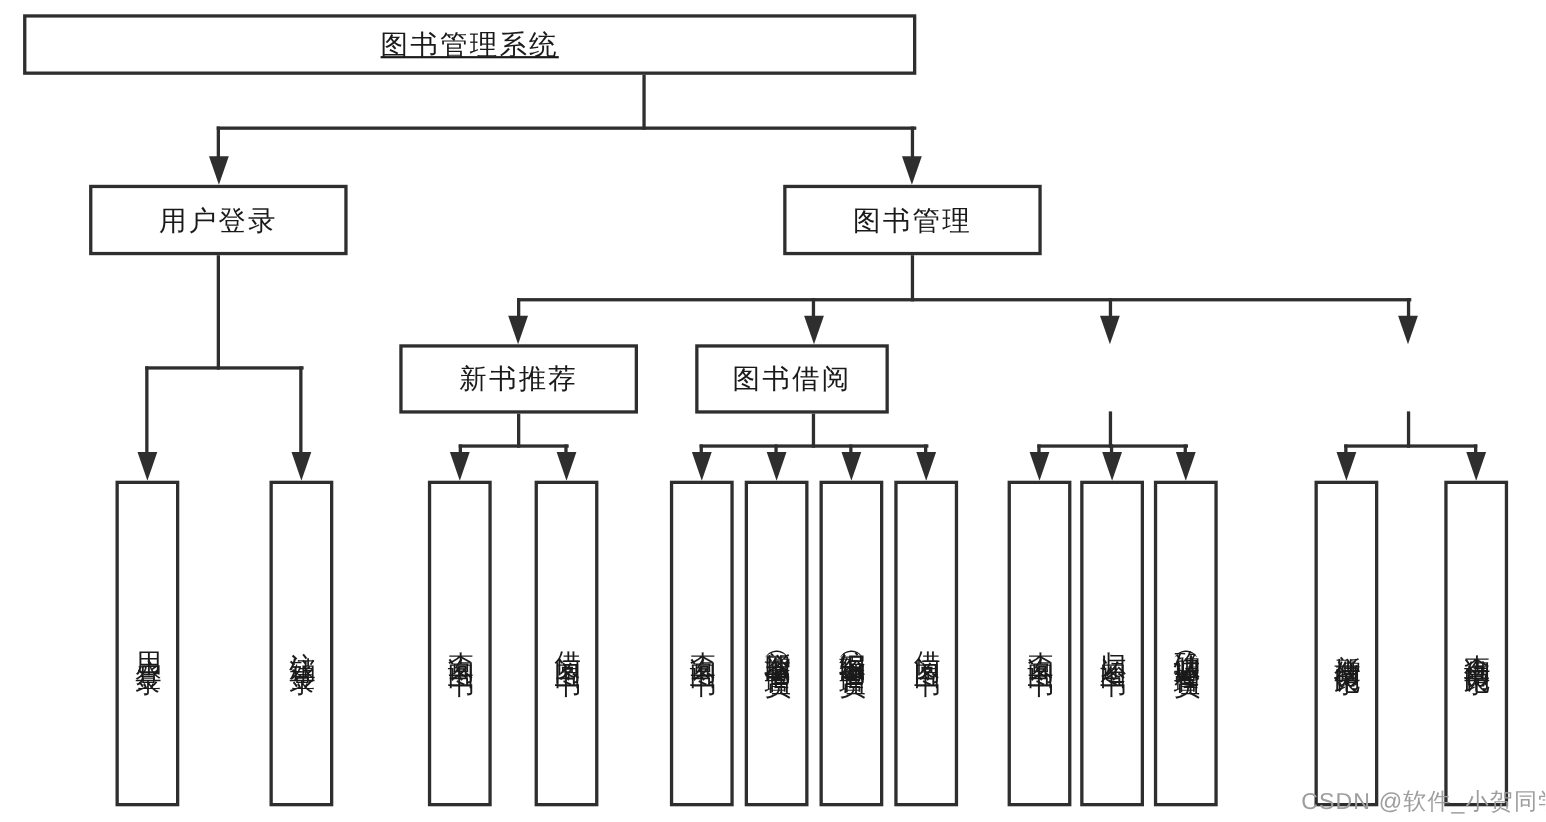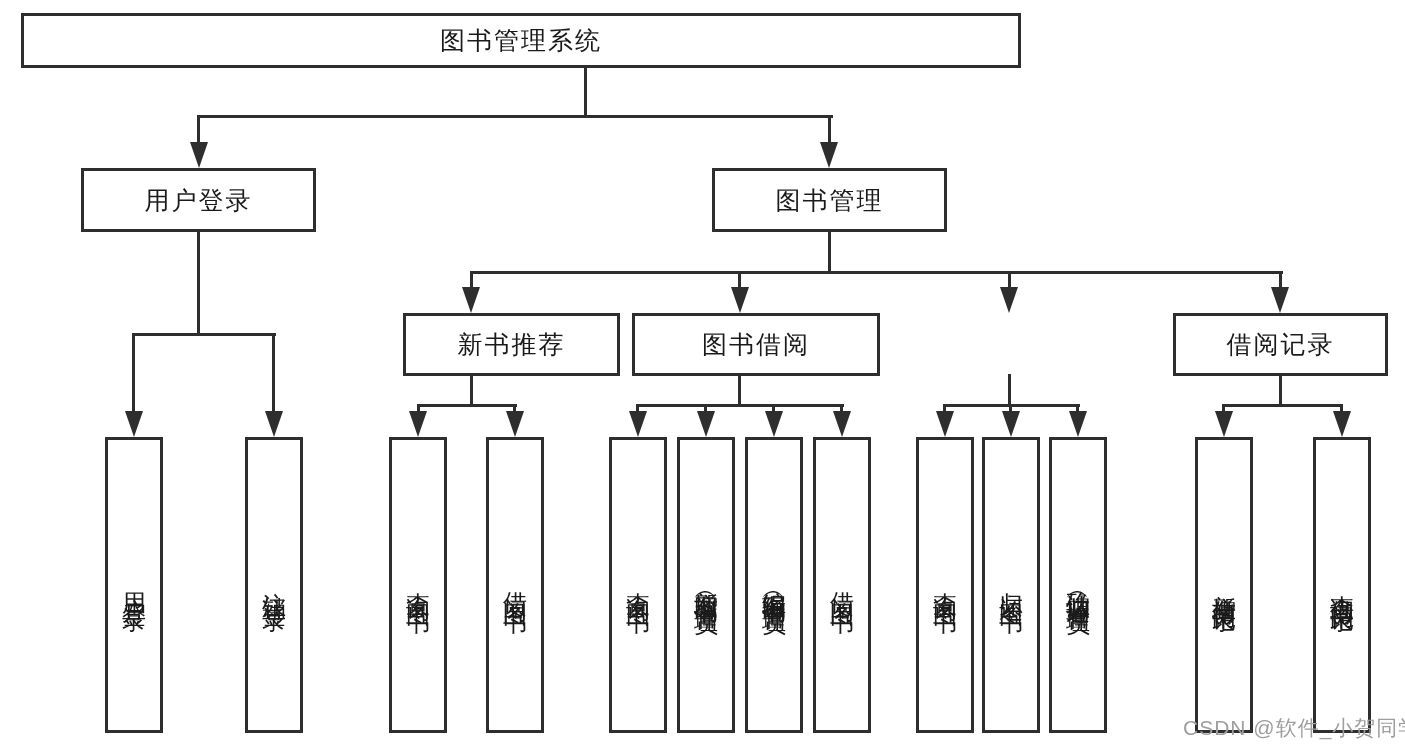--- a/index.html
+++ b/index.html
@@ -46,21 +46,21 @@
     z-index:5;
     white-space:nowrap;
     letter-spacing:1px;
   }
 </style>
 </head>
 <body>
 
 <div id="canvas">
 
-  <div class="box hbox" style="left:21px; top:13px; width:1000px; height:55px;">图书管理系统</div>
+  <div class="box hbox" style="left:21px; top:13px; width:812px; height:55px;text-decoration:underline;">图书管理系统</div>
 
   <div class="vline" style="left:584px; top:66px; height:52px;"></div>
   <div class="hline" style="left:197px; top:115px; width:636px;"></div>
   <div class="vline" style="left:197px; top:115px; height:30px;"></div>
   <div class="arrow" style="left:190px; top:142px;"></div>
   <div class="vline" style="left:828px; top:115px; height:30px;"></div>
   <div class="arrow" style="left:820px; top:142px;"></div>
 
   <div class="box hbox" style="left:81px; top:168px; width:235px; height:64px;">用户登录</div>
   <div class="box hbox" style="left:712px; top:168px; width:235px; height:64px;text-align:right;">图书管理</div>
@@ -76,23 +76,22 @@
   <div class="hline" style="left:470px; top:271px; width:813px;"></div>
   <div class="vline" style="left:470px; top:271px; height:20px;"></div>
   <div class="arrow" style="left:462px; top:287px;"></div>
   <div class="vline" style="left:738px; top:271px; height:20px;"></div>
   <div class="arrow" style="left:731px; top:287px;"></div>
   <div class="vline" style="left:1008px; top:271px; height:20px;"></div>
   <div class="arrow" style="left:1000px; top:287px;"></div>
   <div class="vline" style="left:1279px; top:271px; height:20px;"></div>
   <div class="arrow" style="left:1271px; top:287px;"></div>
 
-  <div class="box hbox" style="left:363px; top:313px; width:217px; height:63px;margin-left:40px;">新书推荐</div>
-  <div class="box hbox" style="left:632px; top:313px; width:248px; height:63px;">图书借阅</div>
-  <div class="box hbox" style="left:1173px; top:313px; width:215px; height:63px;">借阅记录</div>
+  <div class="box hbox" style="left:363px; top:313px; width:217px; height:63px;">新书推荐</div>
+  <div class="box hbox" style="left:632px; top:313px; width:176px; height:63px;">图书借阅</div>
 
   <div class="vline" style="left:470px; top:374px; height:33px;"></div>
   <div class="hline" style="left:417px; top:404px; width:100px;"></div>
   <div class="vline" style="left:417px; top:404px; height:10px;"></div>
   <div class="arrow" style="left:409px; top:411px;"></div>
   <div class="vline" style="left:513px; top:404px; height:10px;"></div>
   <div class="arrow" style="left:506px; top:411px;"></div>
 
   <div class="vline" style="left:738px; top:374px; height:33px;"></div>
   <div class="hline" style="left:636px; top:404px; width:208px;"></div>

